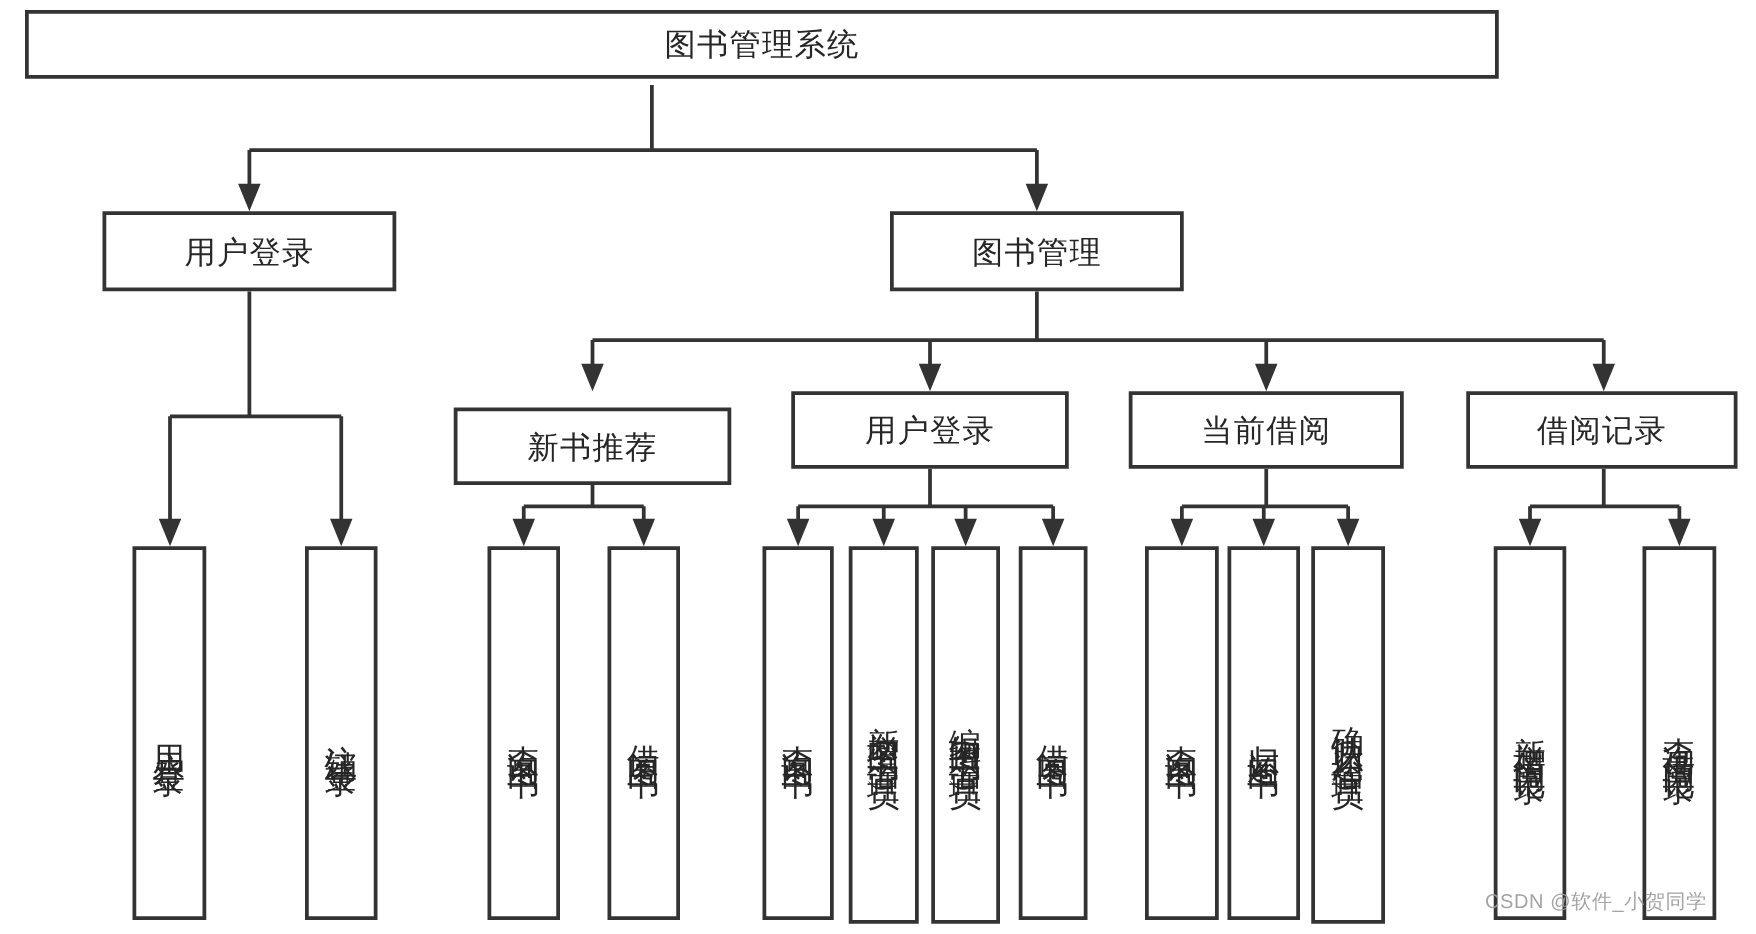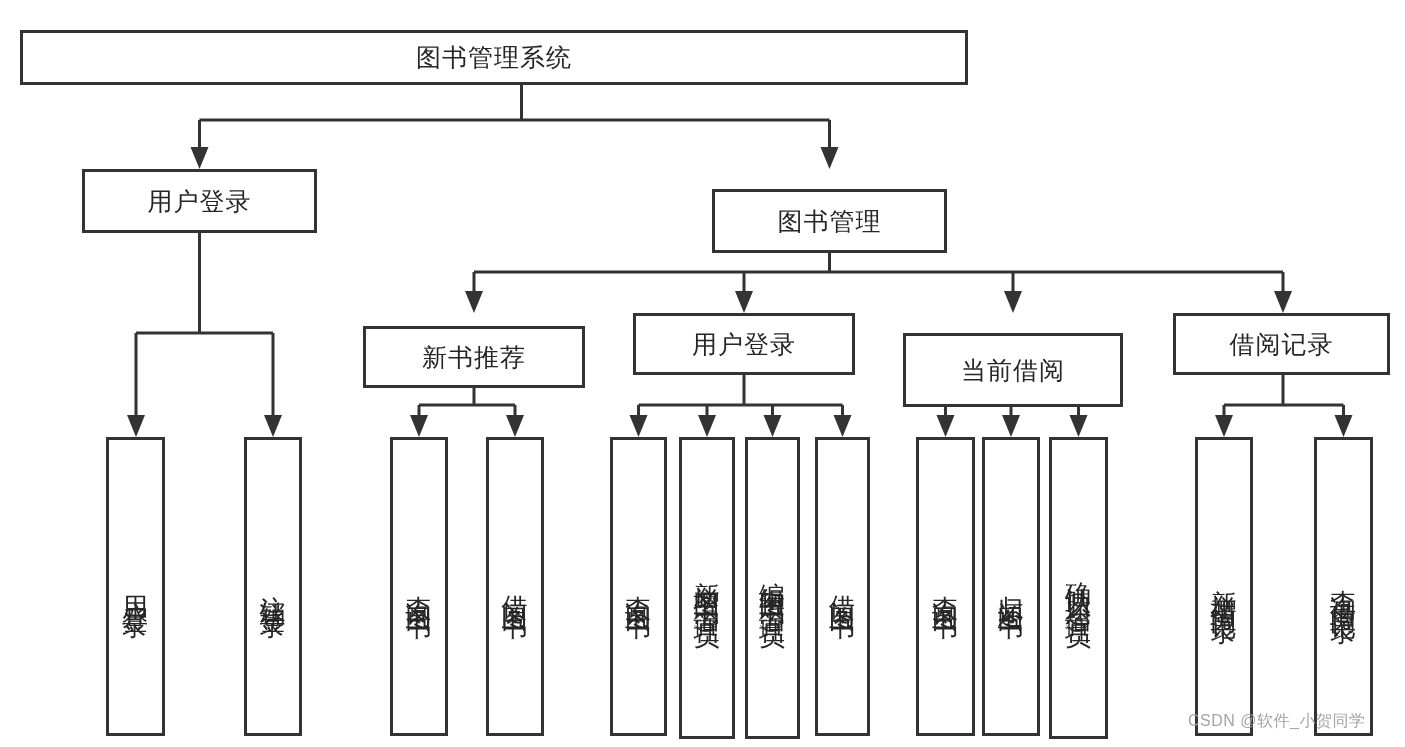--- a/index.html
+++ b/index.html
@@ -77,38 +77,38 @@
          M1004 291 L1022 291 L1013 313 Z M1274 291 L1292 291 L1283 313 Z
          M127 415 L145 415 L136 437 Z M264 415 L282 415 L273 437 Z
          M410 415 L428 415 L419 437 Z M506 415 L524 415 L515 437 Z
          M629.5 415 L647.5 415 L638.5 437 Z M698 415 L716 415 L707 437 Z
          M763.5 415 L781.5 415 L772.5 437 Z M833.5 415 L851.5 415 L842.5 437 Z
          M936.5 415 L954.5 415 L945.5 437 Z M1002 415 L1020 415 L1011 437 Z
          M1069.5 415 L1087.5 415 L1078.5 437 Z M1215 415 L1233 415 L1224 437 Z
          M1334.5 415 L1352.5 415 L1343.5 437 Z"></path>
   </svg>
 
-  <div class="node" style="left:20px; top:30px; width:948px; height:55px;font-family:Liberation Mono, monospace;">
+  <div class="node" style="left:20px; top:8px; width:1179px; height:55px;font-family:Liberation Mono, monospace;">
     <span>图书管理系统</span>
   </div>
 
   <div class="node" style="left:82px; top:169px; width:235px; height:64px;">
     <span>用户登录</span>
   </div>
-  <div class="node" style="left:712px; top:169px; width:235px; height:64px;margin-top:20px;">
+  <div class="node" style="left:712px; top:169px; width:235px; height:64px;">
     <span>图书管理</span>
   </div>
 
   <div class="node" style="left:363px; top:326px; width:222px; height:62px;">
     <span>新书推荐</span>
   </div>
   <div class="node" style="left:633px; top:313px; width:222px; height:62px;">
     <span>用户登录</span>
   </div>
-  <div class="node" style="left:903px; top:313px; width:220px; height:74px;margin-top:20px;">
+  <div class="node" style="left:903px; top:313px; width:220px; height:62px;">
     <span>当前借阅</span>
   </div>
   <div class="node" style="left:1173px; top:313px; width:217px; height:62px;">
     <span>借阅记录</span>
   </div>
 
   <div class="node leaf" style="left:106px; top:437px; width:59px; height:299px;">
     <span class="vtext">用户登录</span>
   </div>
   <div class="node leaf" style="left:244px; top:437px; width:58px; height:299px;">

